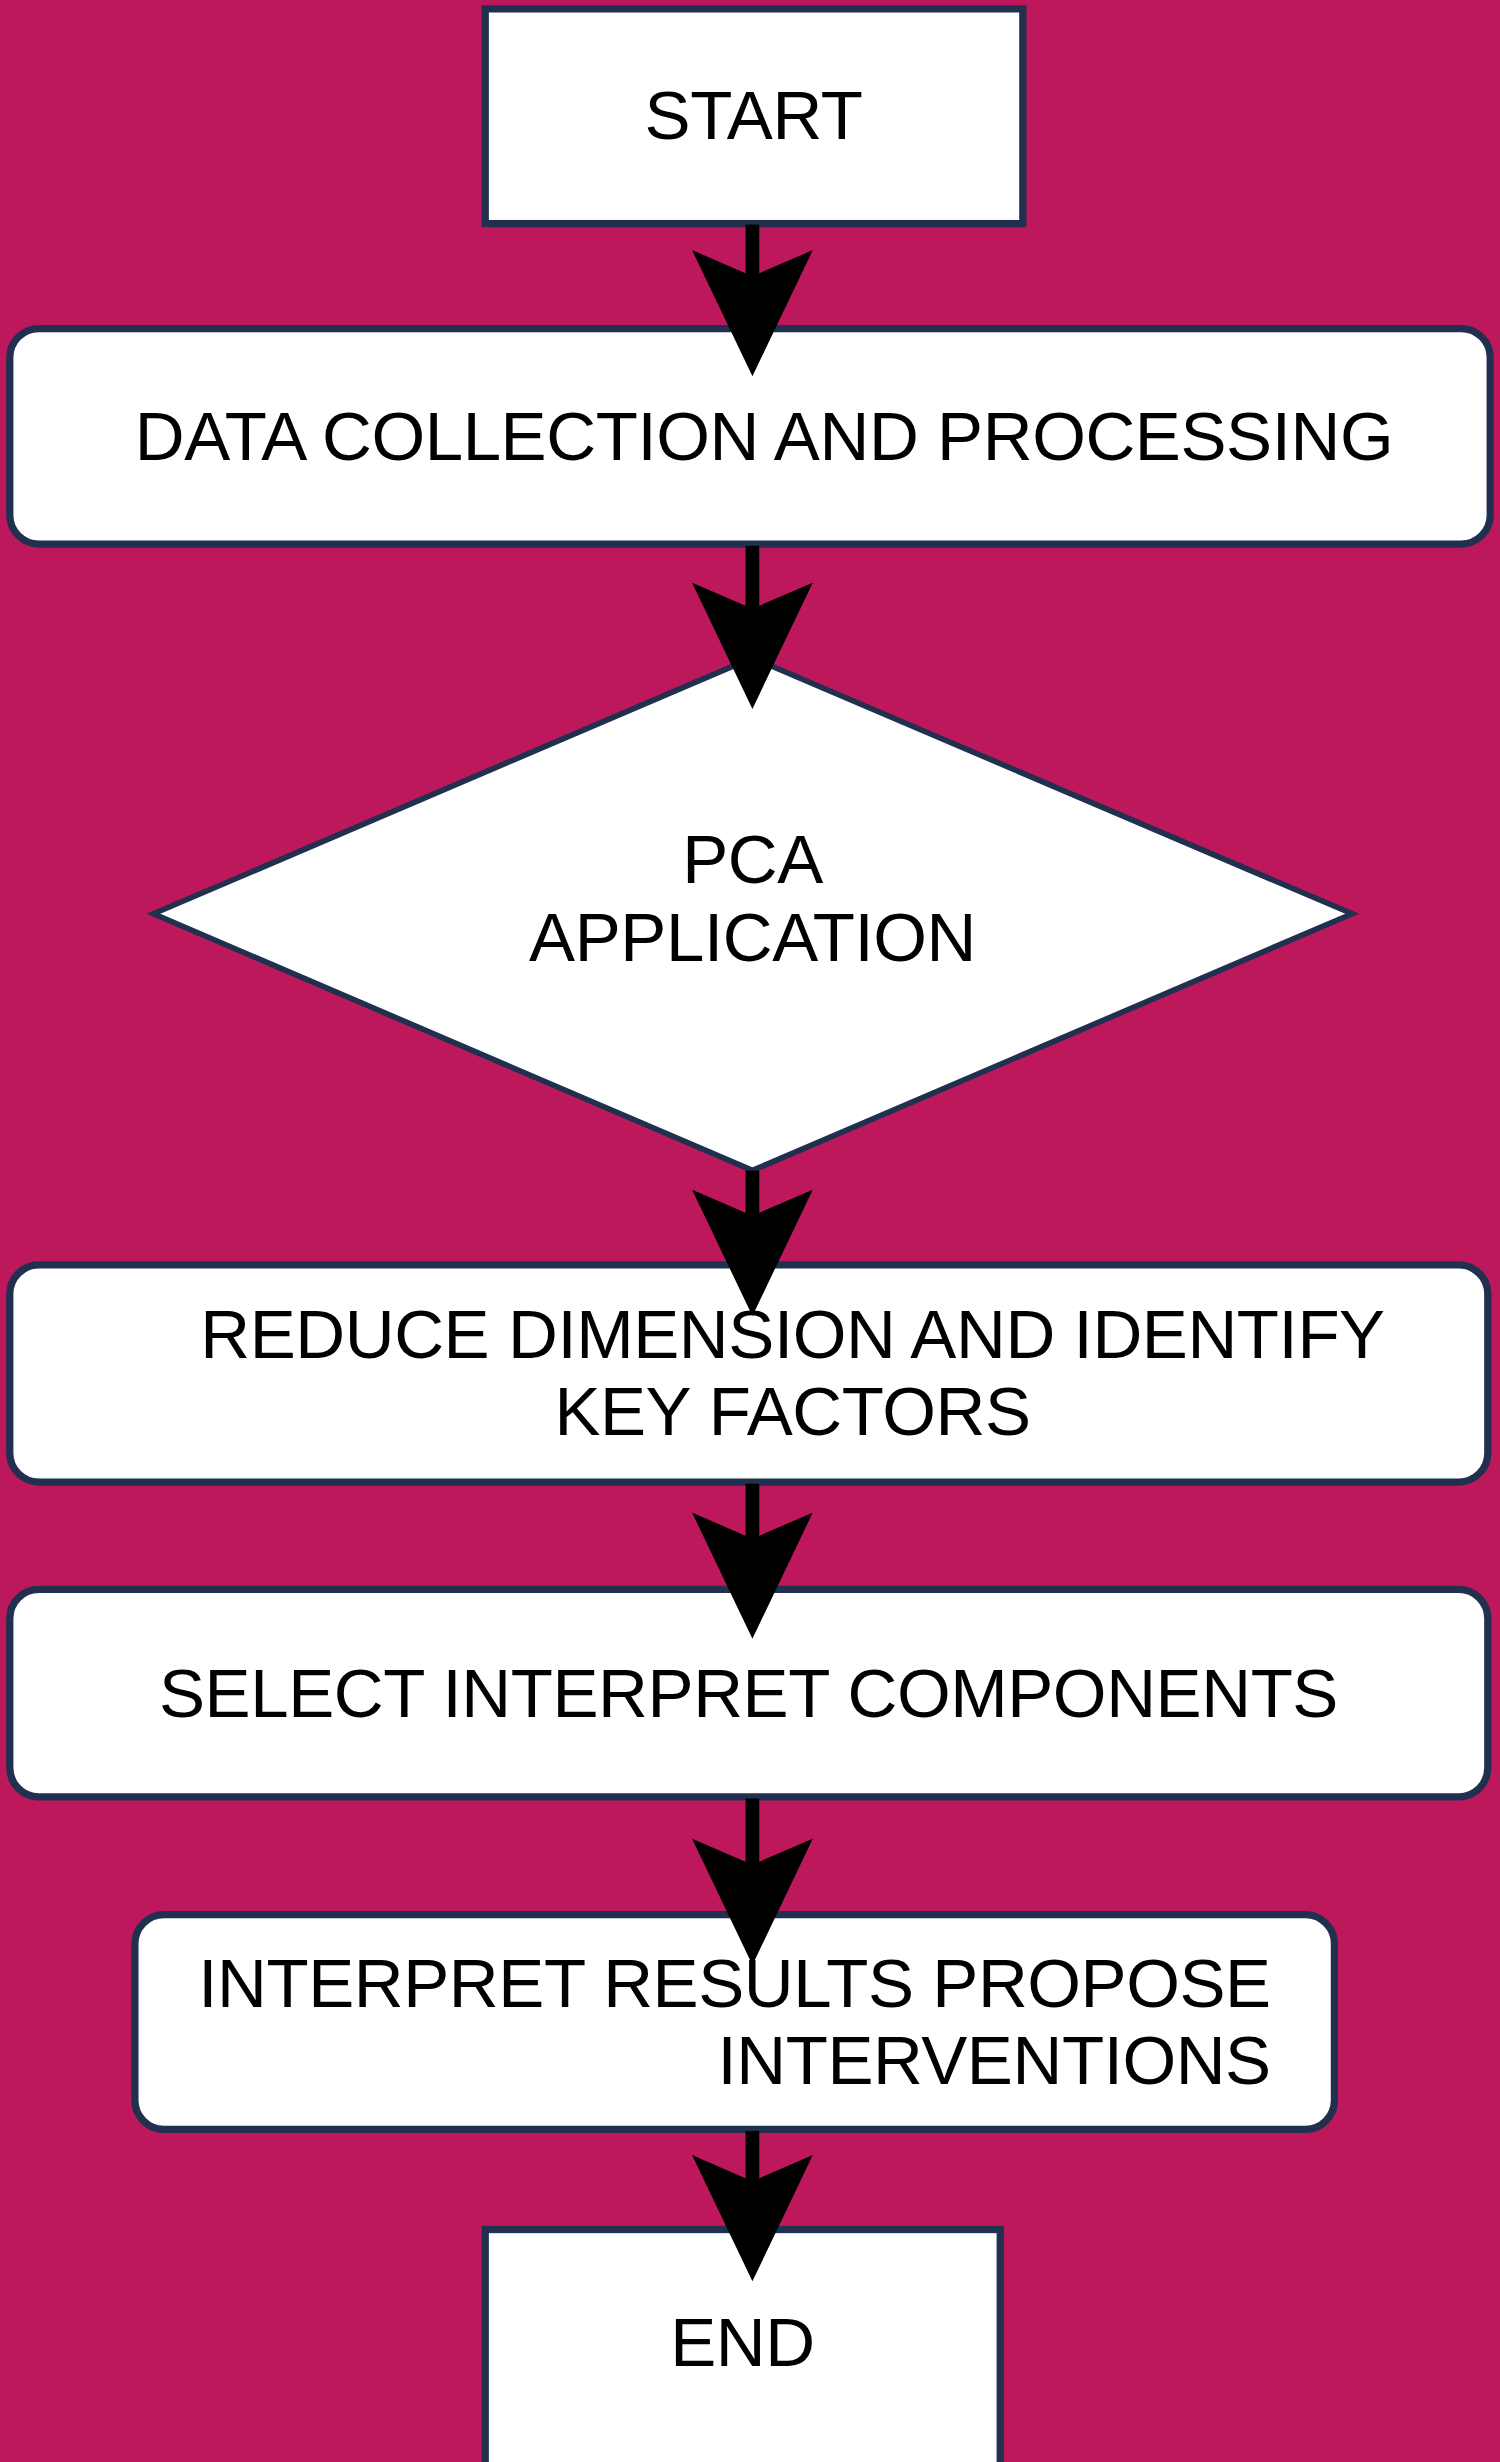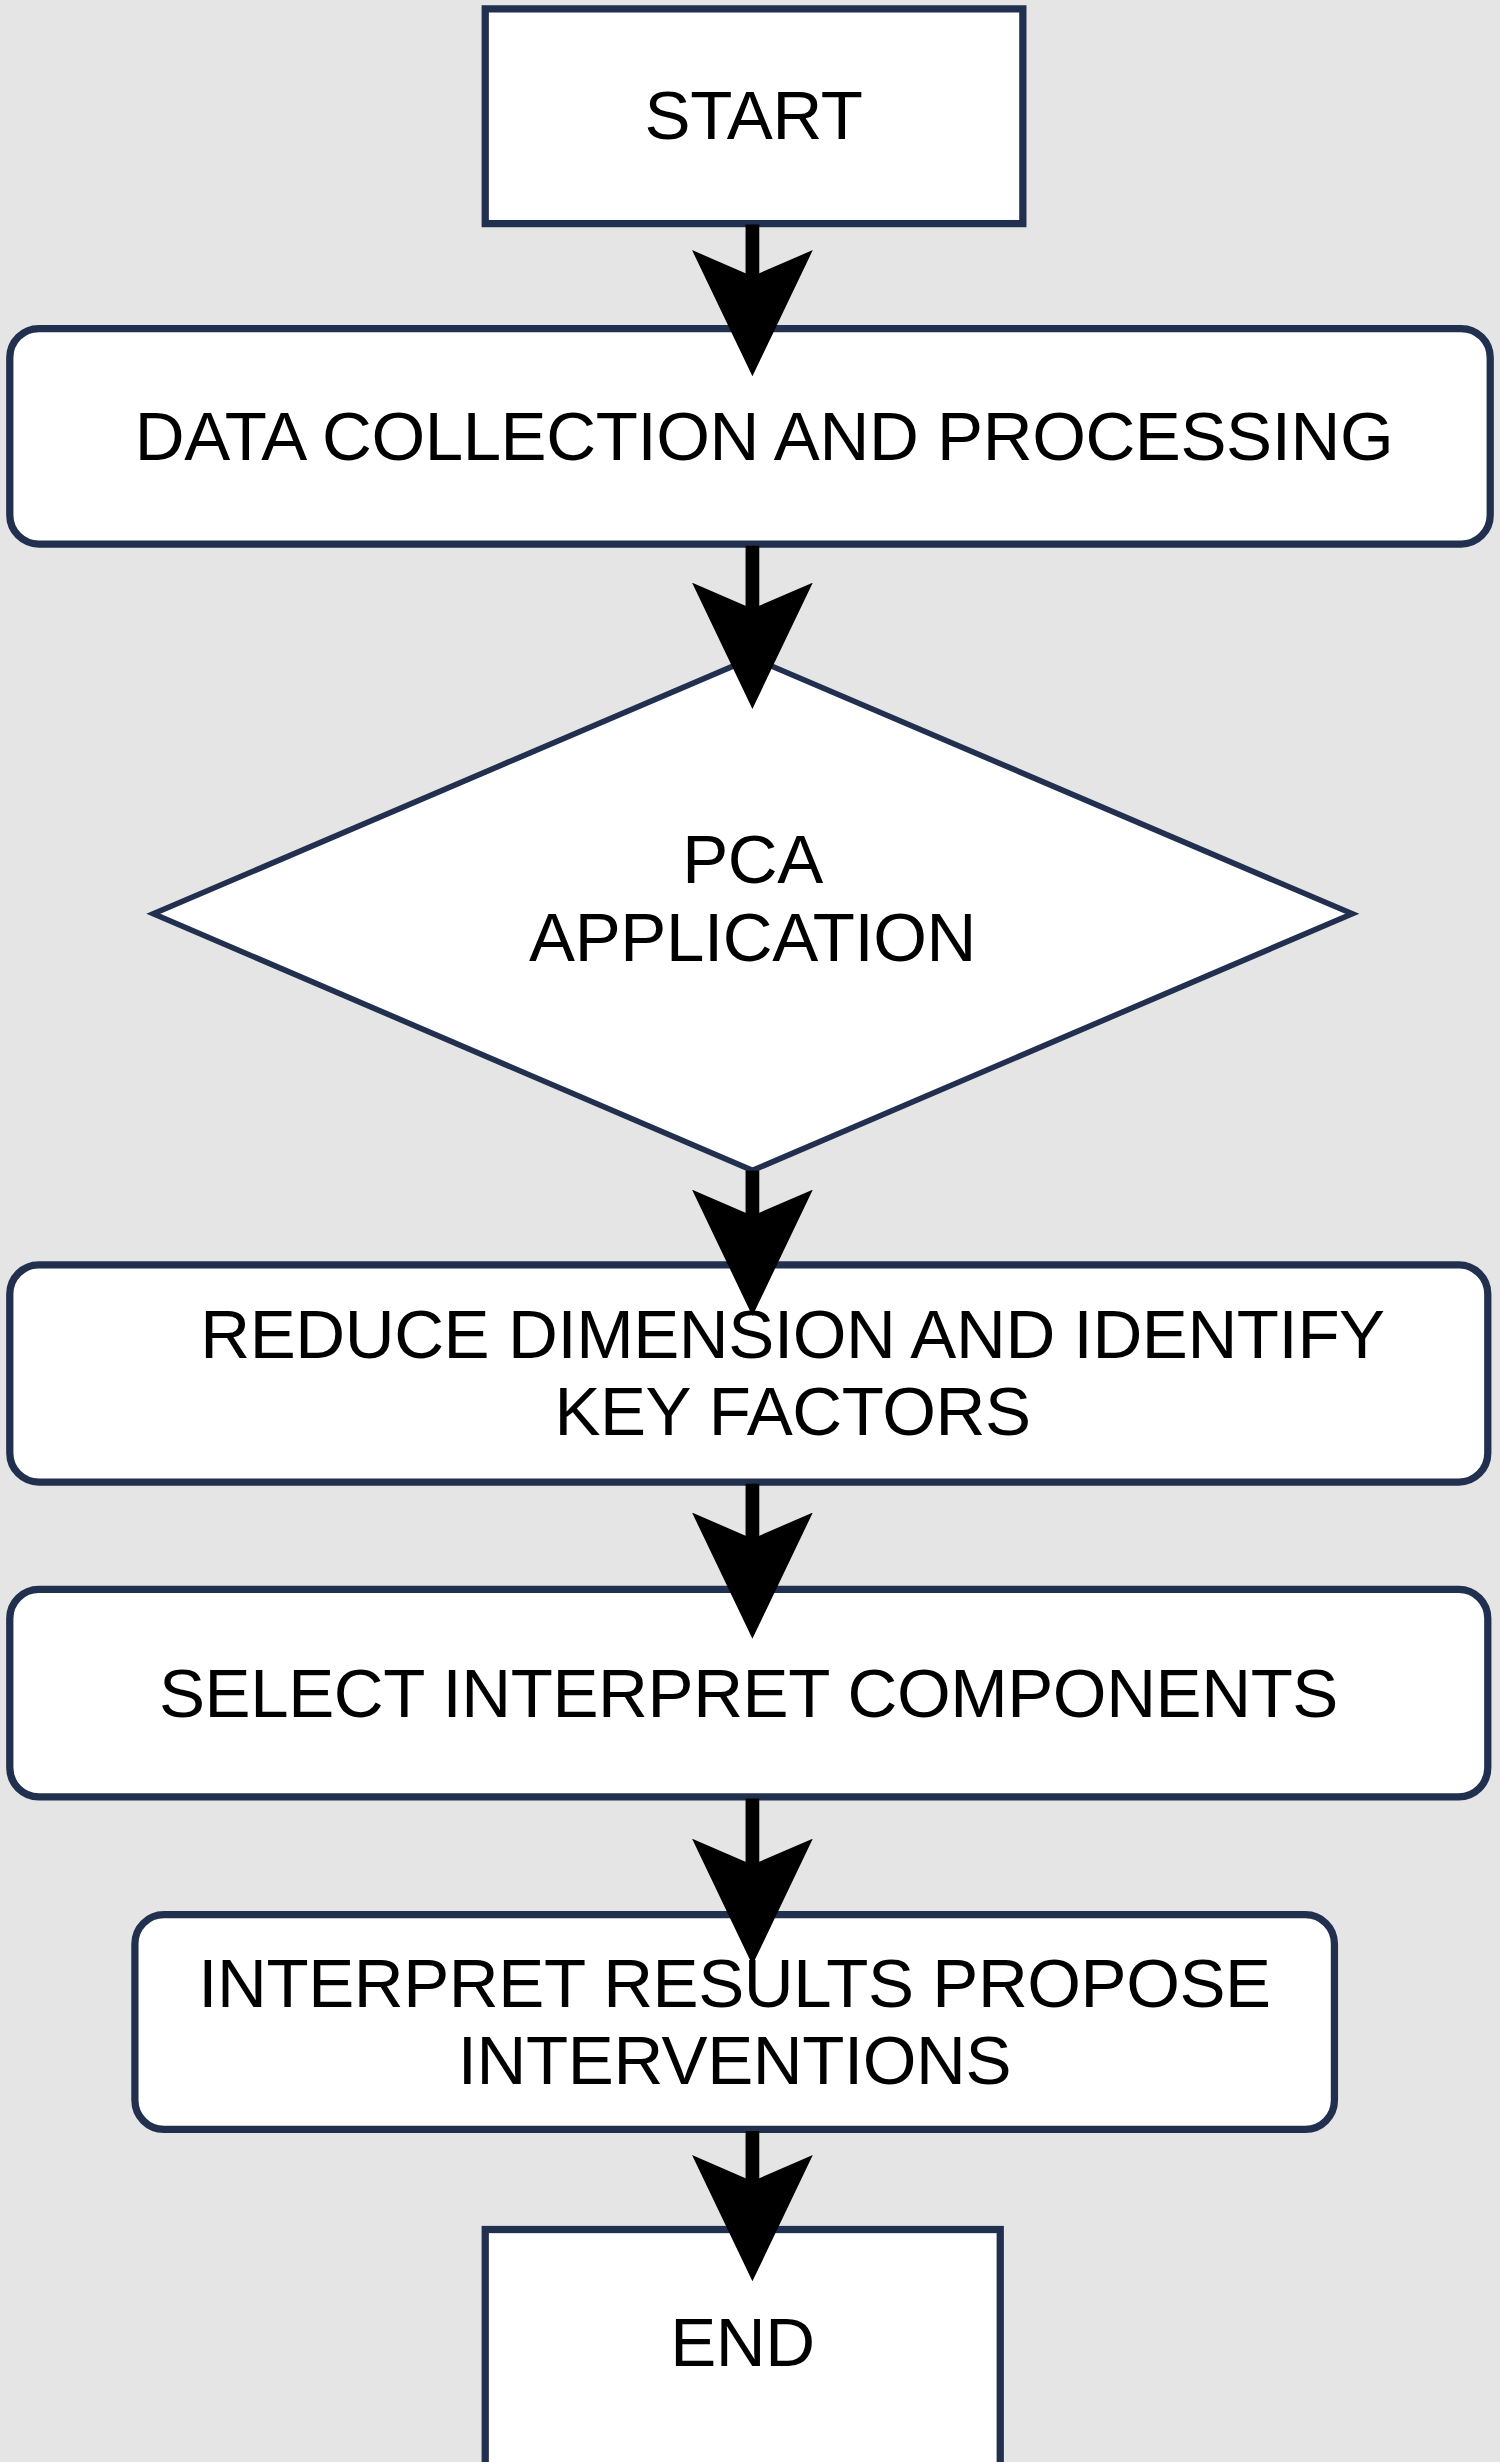--- a/index.html
+++ b/index.html
@@ -7,21 +7,21 @@
     padding: 0;
     background: #ffffff;
   }
   body {
     font-family: "Liberation Sans", sans-serif;
   }
   #flowchart-canvas {
     position: relative;
     width: 1500px;
     height: 2462px;
-    background: #e5e5e5;
+    background: #be185d;
     overflow: hidden;
   }
   #flow-svg {
     position: absolute;
     left: 0;
     top: 0;
     width: 1500px;
     height: 2462px;
   }
   .node-label {
@@ -37,21 +37,21 @@
     letter-spacing: -0.4px;
     line-height: 1.12;
     pointer-events: none;
     white-space: pre-line;
   }
   .lbl-start      { left: 484px;  top: 8px;   width: 539px;  height: 216px; font-size: 69px; }
   .lbl-collect    { left: 22px;   top: 327px;  width: 1484px; height: 219px; font-size: 69px; }
   .lbl-pca        { left: 234px;  top: 642px;  width: 1037px; height: 513px; font-size: 69px; }
   .lbl-reduce     { left: 8px;   top: 1263px; width: 1481px; height: 220px; font-size: 69px; margin-left: 44px; }
   .lbl-select     { left: 8px;   top: 1588px; width: 1481px; height: 211px; font-size: 69px; }
-  .lbl-interpret  { left: 133px;  top: 1913px; width: 1203px; height: 218px; font-size: 69px; }
+  .lbl-interpret  { left: 133px;  top: 1913px; width: 1203px; height: 218px; font-size: 69px; text-align: right; }
   .lbl-end        { left: 484px;  top: 2228px; width: 517px;  height: 230px; font-size: 69px; }
 </style>
 </head>
 <body>
 
 <div id="flowchart-canvas">
 
   <svg id="flow-svg" viewBox="0 0 1858 3050" xmlns="http://www.w3.org/2000/svg">
 
     <defs>

